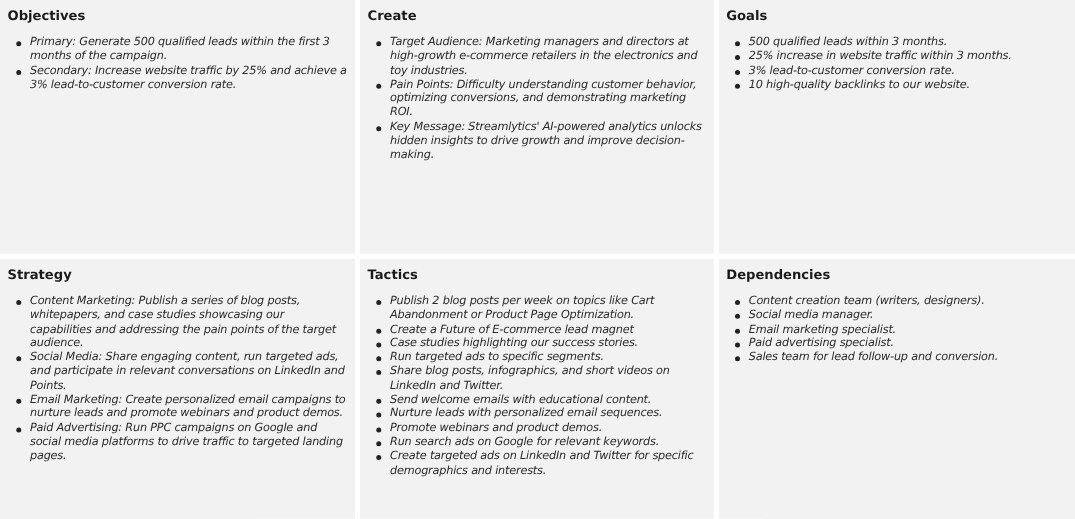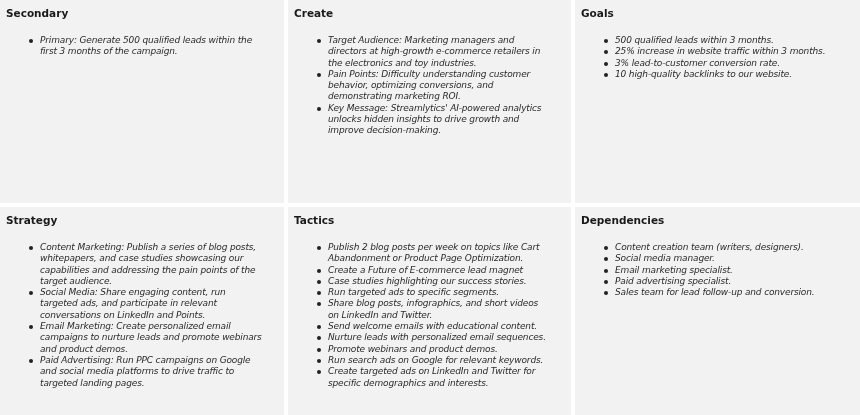--- a/index.html
+++ b/index.html
@@ -19,21 +19,21 @@
     }
     .panel h2 {
       margin: 0 0 10px 0;
       font-family: "DejaVu Sans", sans-serif;
       font-weight: bold;
       font-size: 10.5px;
       color: #1a1a1a;
       letter-spacing: 0px;
     }
     .panel ul {
-      margin: 16px; padding: 0 0 0 18px;
+      margin: 0; padding: 0 0 0 18px;
       list-style: none;
     }
     .panel li {
       position: relative;
       font-family: "DejaVu Sans", sans-serif;
       font-style: italic;
       font-size: 9px;
       line-height: 11.3px;
       color: #2a2a2a;
       letter-spacing: -0.15px;
@@ -43,23 +43,24 @@
       width: 4px; height: 4px; border-radius: 50%;
       background: #222;
     }
   </style>
 </head>
 <body>
 
 <div class="grid">
 
   <section class="panel">
-    <h2>Secondary</h2>
+    <h2>Objectives</h2>
     <ul>
         <li><span class="bullet"></span><span>Primary: Generate 500 qualified leads within the first 3 months of the campaign.</span></li>
+        <li><span class="bullet"></span><span>Secondary: Increase website traffic by 25% and achieve a 3% lead-to-customer conversion rate.</span></li>
       </ul>
   </section>
 
   <section class="panel">
     <h2>Create</h2>
     <ul>
         <li><span class="bullet"></span><span>Target Audience: Marketing managers and directors at high-growth e-commerce retailers in the electronics and toy industries.</span></li>
         <li><span class="bullet"></span><span>Pain Points: Difficulty understanding customer behavior, optimizing conversions, and demonstrating marketing ROI.</span></li>
         <li><span class="bullet"></span><span>Key Message: Streamlytics' AI-powered analytics unlocks hidden insights to drive growth and improve decision-making.</span></li>
       </ul>

